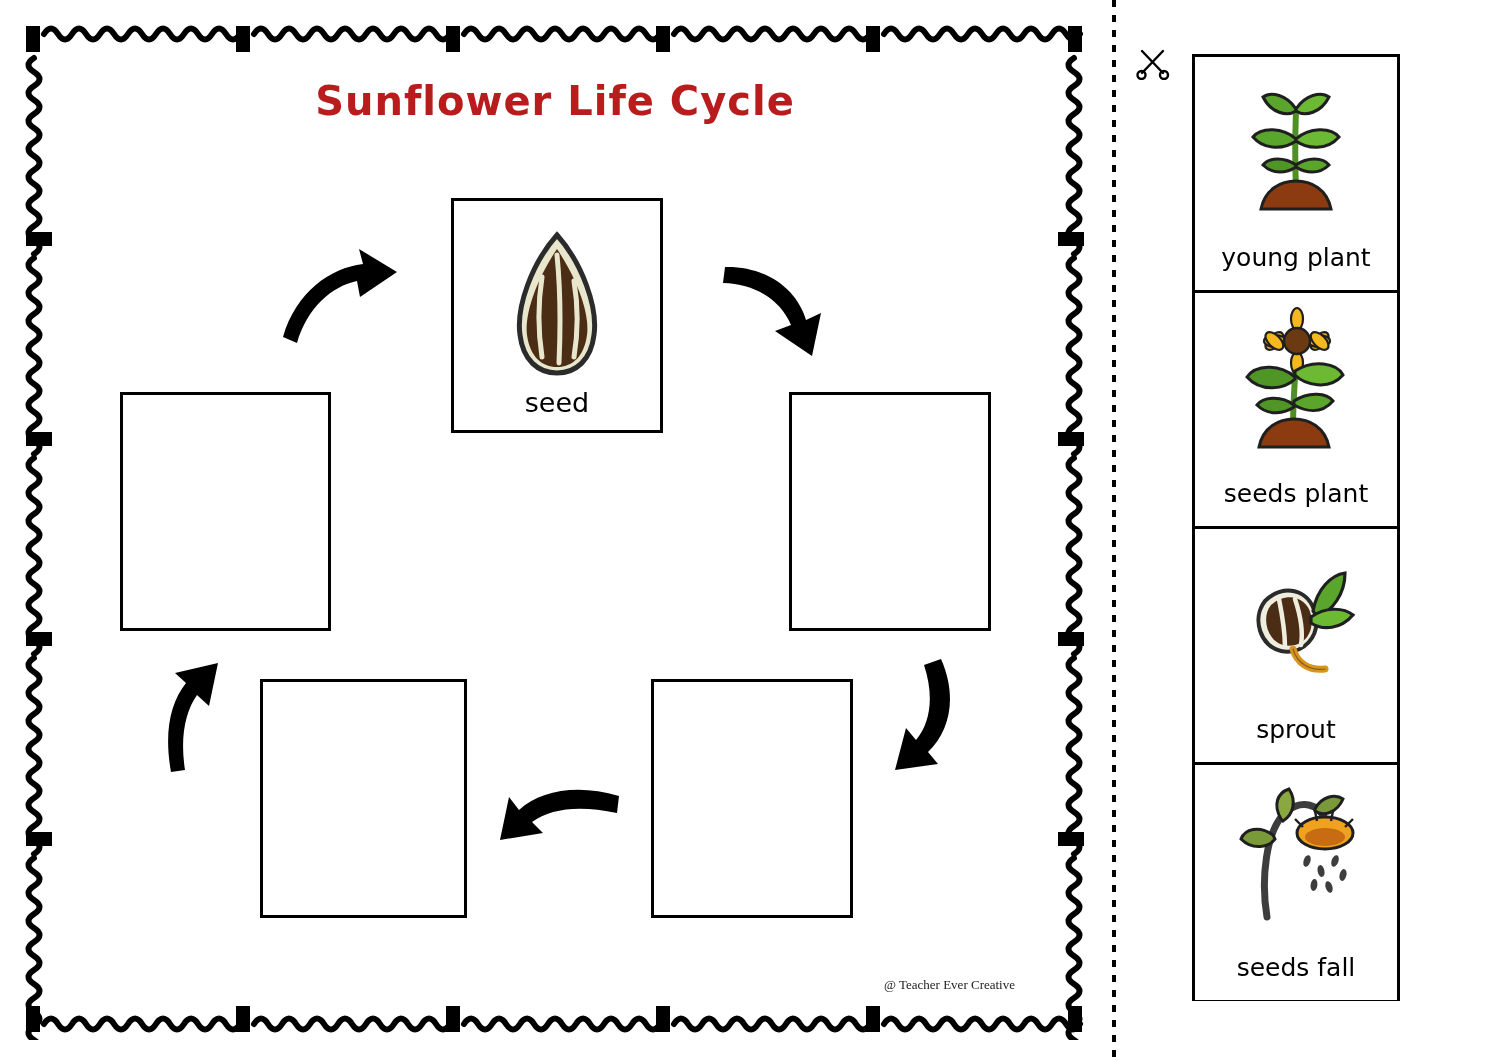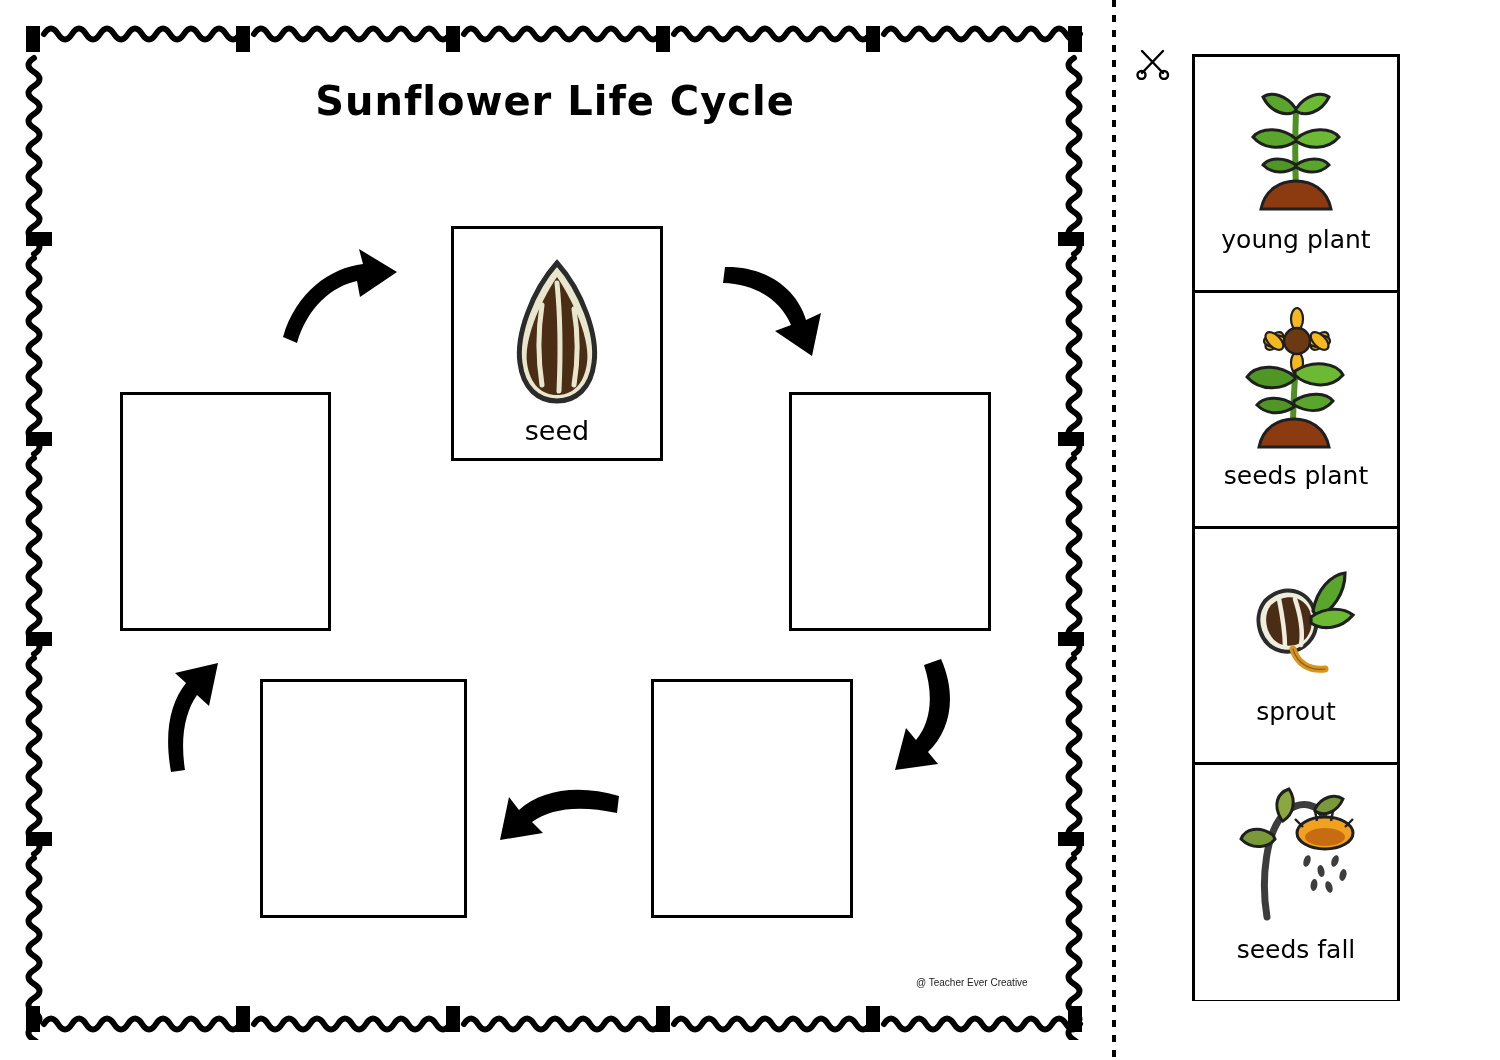--- a/index.html
+++ b/index.html
@@ -36,37 +36,36 @@
   #page-title {
     position: absolute;
     left: 0;
     top: 78px;
     width: 1110px;
     text-align: center;
     font-family: "DejaVu Sans", sans-serif;
     font-weight: bold;
     font-size: 40px;
     letter-spacing: 1px;
-    color: #000000;
+    color: #b91c1c;
   }
 
   
   .cycle-box {
     position: absolute;
     border: 3px solid #000;
     background: #fff;
     box-sizing: border-box;
   }
 
   #box-seed {
     left: 451px;
     top: 198px;
     width: 212px;
     height: 235px;
-    margin-top: 28px;
   }
   #box-right-top {
     left: 789px;
     top: 392px;
     width: 202px;
     height: 239px;
   }
   #box-right-bottom {
     left: 651px;
     top: 679px;
@@ -109,24 +108,24 @@
     position: absolute;
     left: 0;
     top: 0;
     width: 1110px;
     height: 1060px;
     pointer-events: none;
   }
 
   #credit {
     position: absolute;
-    left: 916px;
+    left: 884px;
     top: 977px;
-    font-size: 10px;
-    font-family: Liberation Sans, sans-serif;
+    font-size: 13px;
+    font-family: Liberation Serif, serif;
     color: #222;
   }
 
   
   #cut-line {
     position: absolute;
     left: 1112px;
     top: 0px;
     width: 4px;
     height: 1060px;
@@ -171,21 +170,21 @@
     position: absolute;
     left: 50%;
     top: 12px;
     transform: translateX(-50%);
     width: 150px;
     height: 155px;
   }
   .cutout-label {
     position: absolute;
     left: 0;
-    bottom: 36px;
+    bottom: 18px;
     width: 100%;
     text-align: center;
     font-size: 25px;
     font-family: "DejaVu Sans", sans-serif;
     color: #000;
   }
 </style>
 </head>
 <body>
 

